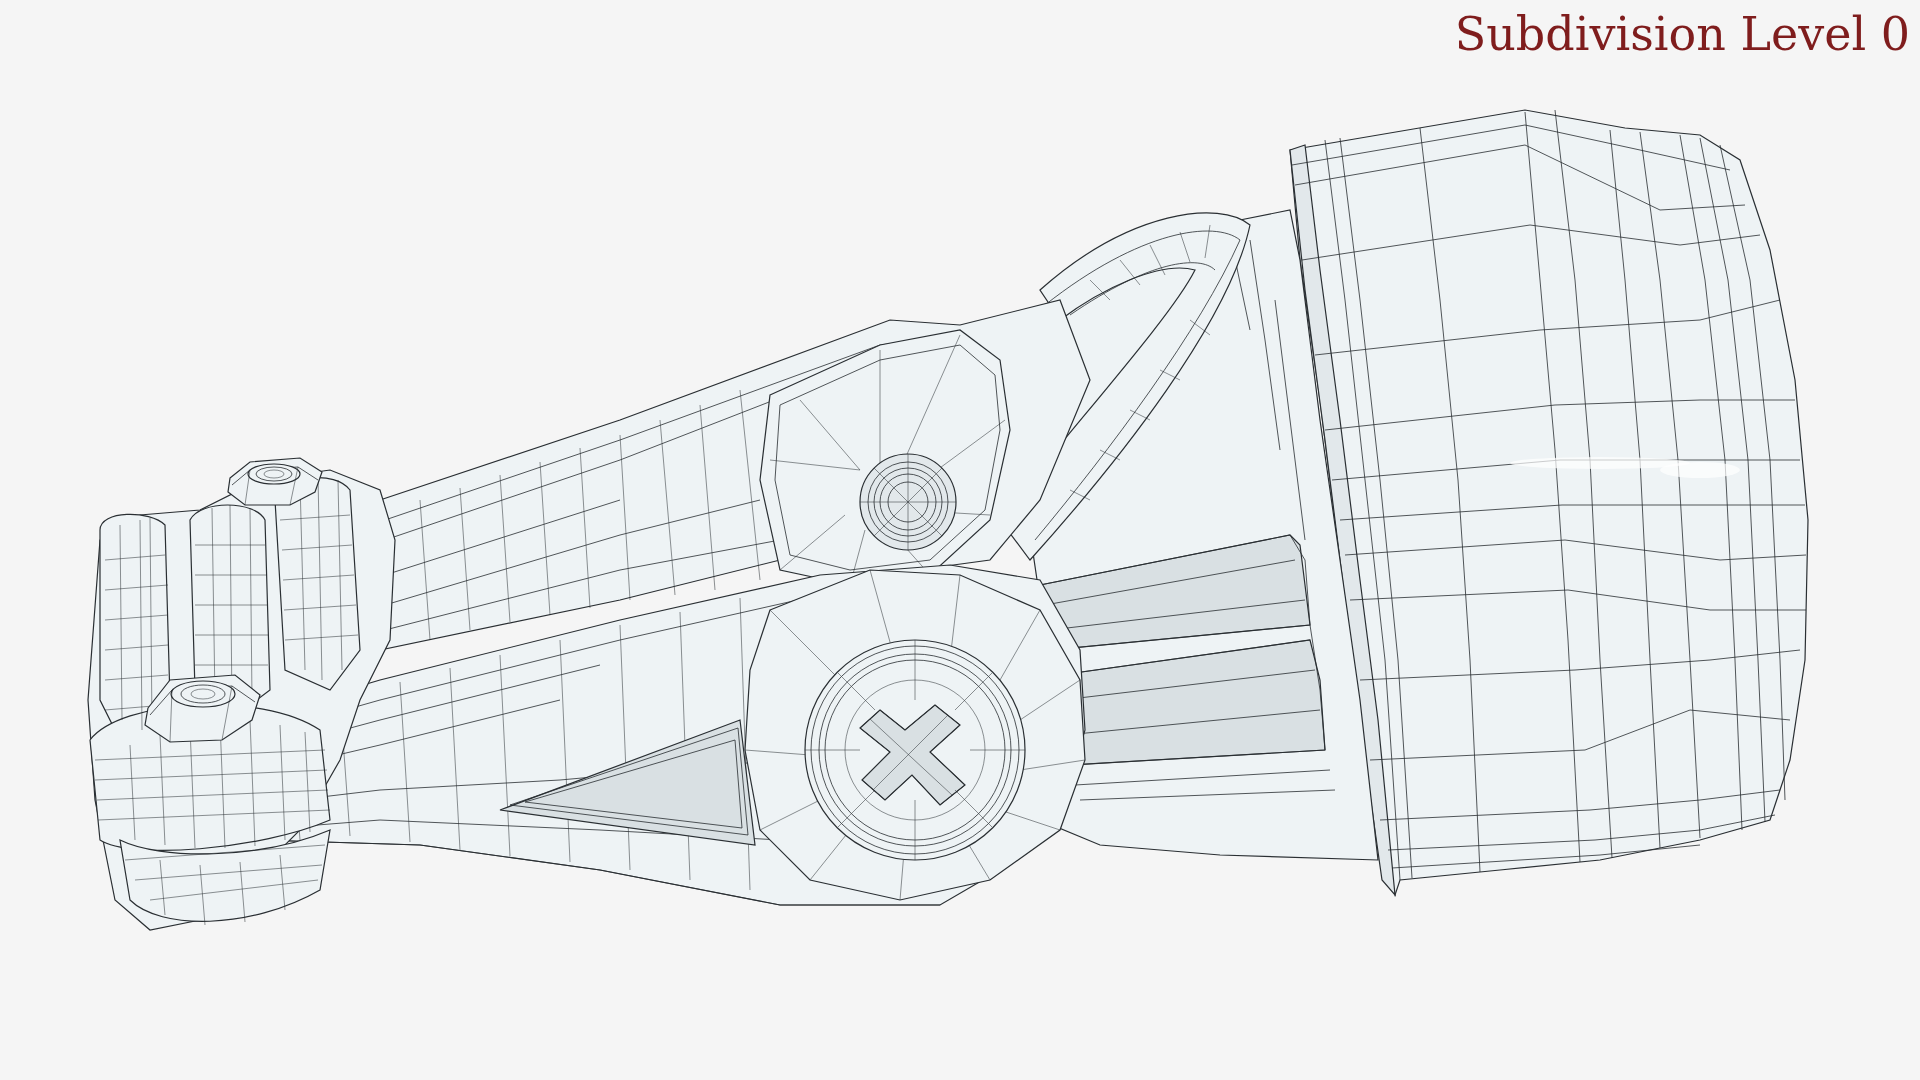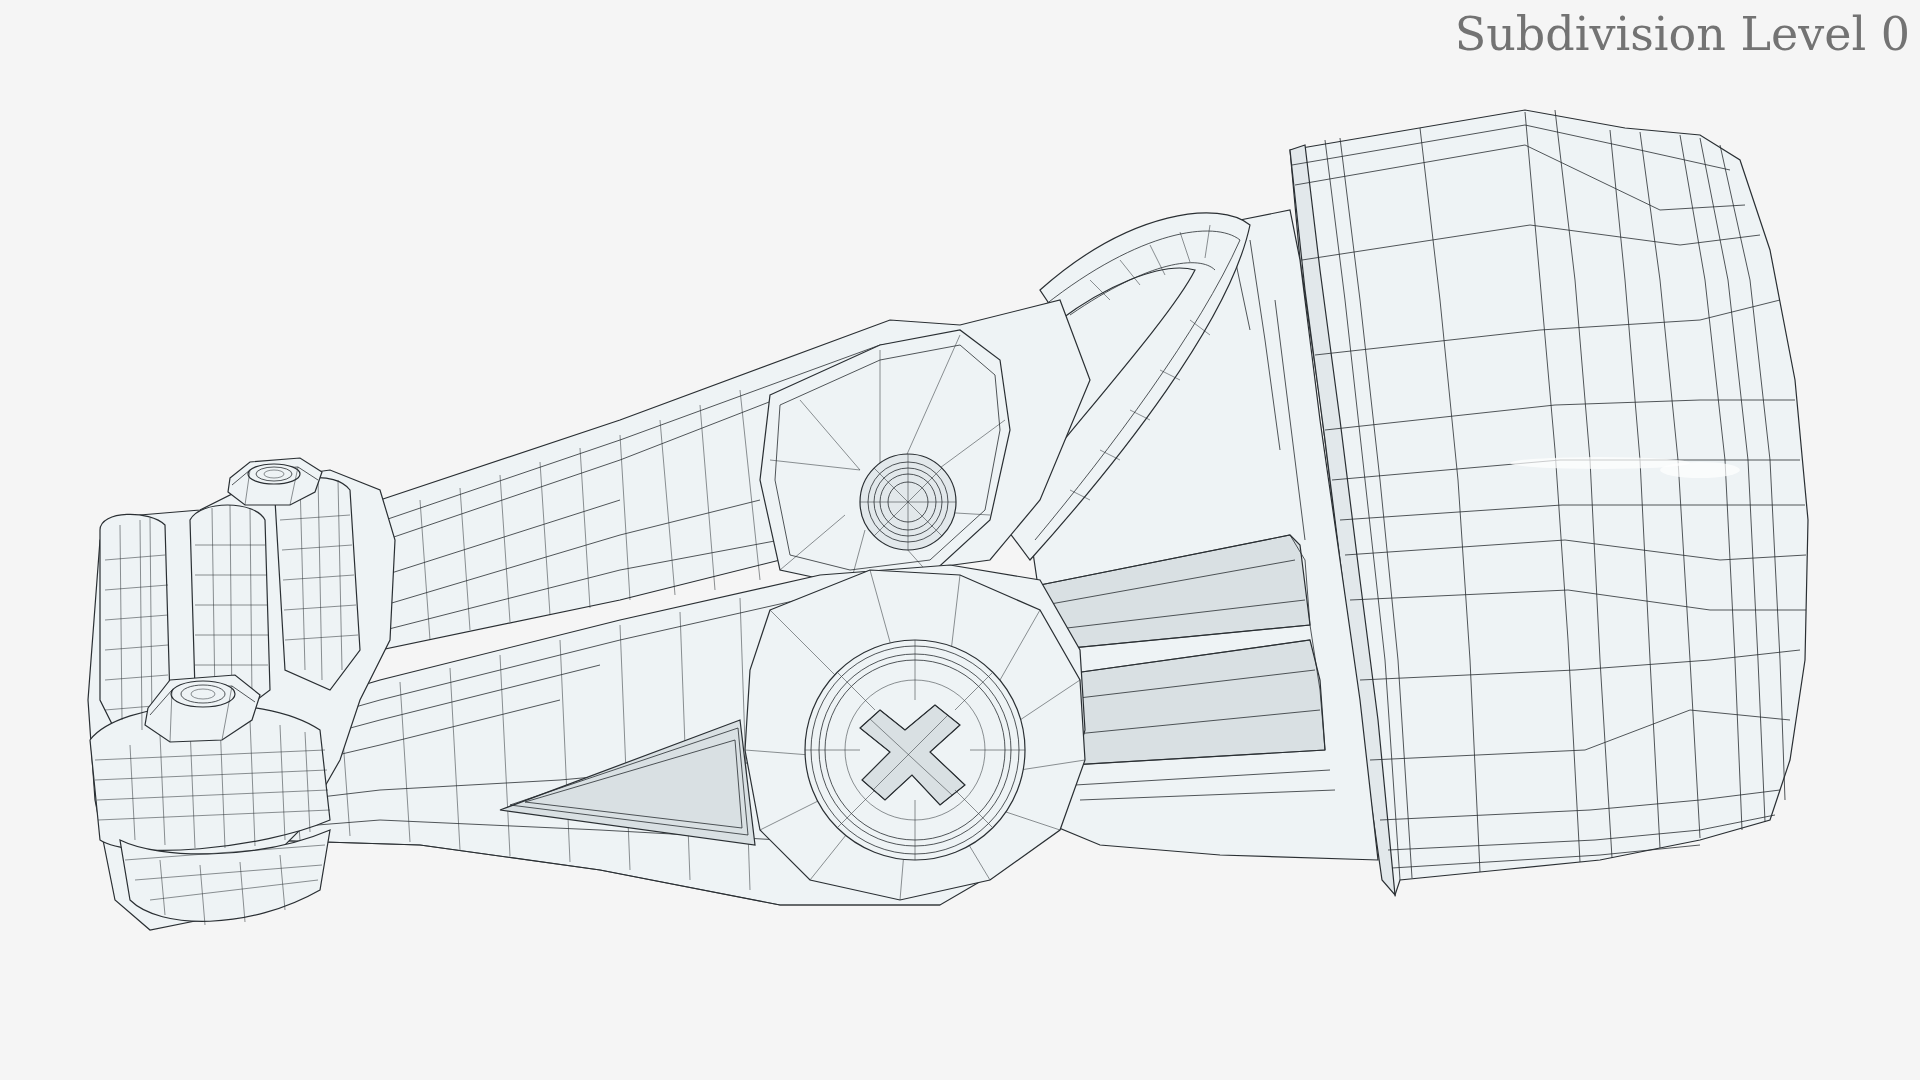--- a/index.html
+++ b/index.html
@@ -16,21 +16,21 @@
       height: 1080px;
       background: #f5f5f5;
     }
     .subdiv-label {
       position: absolute;
       right: 10px;
       top: 2px;
       font-family: "DejaVu Serif", "Liberation Serif", serif;
       font-size: 46px;
       line-height: 64px;
-      color: #737373;
+      color: #7f1d1d;
       letter-spacing: 0px;
       white-space: nowrap;
     }
     svg.model {
       position: absolute;
       left: 0;
       top: 0;
       width: 1920px;
       height: 1080px;
     }

